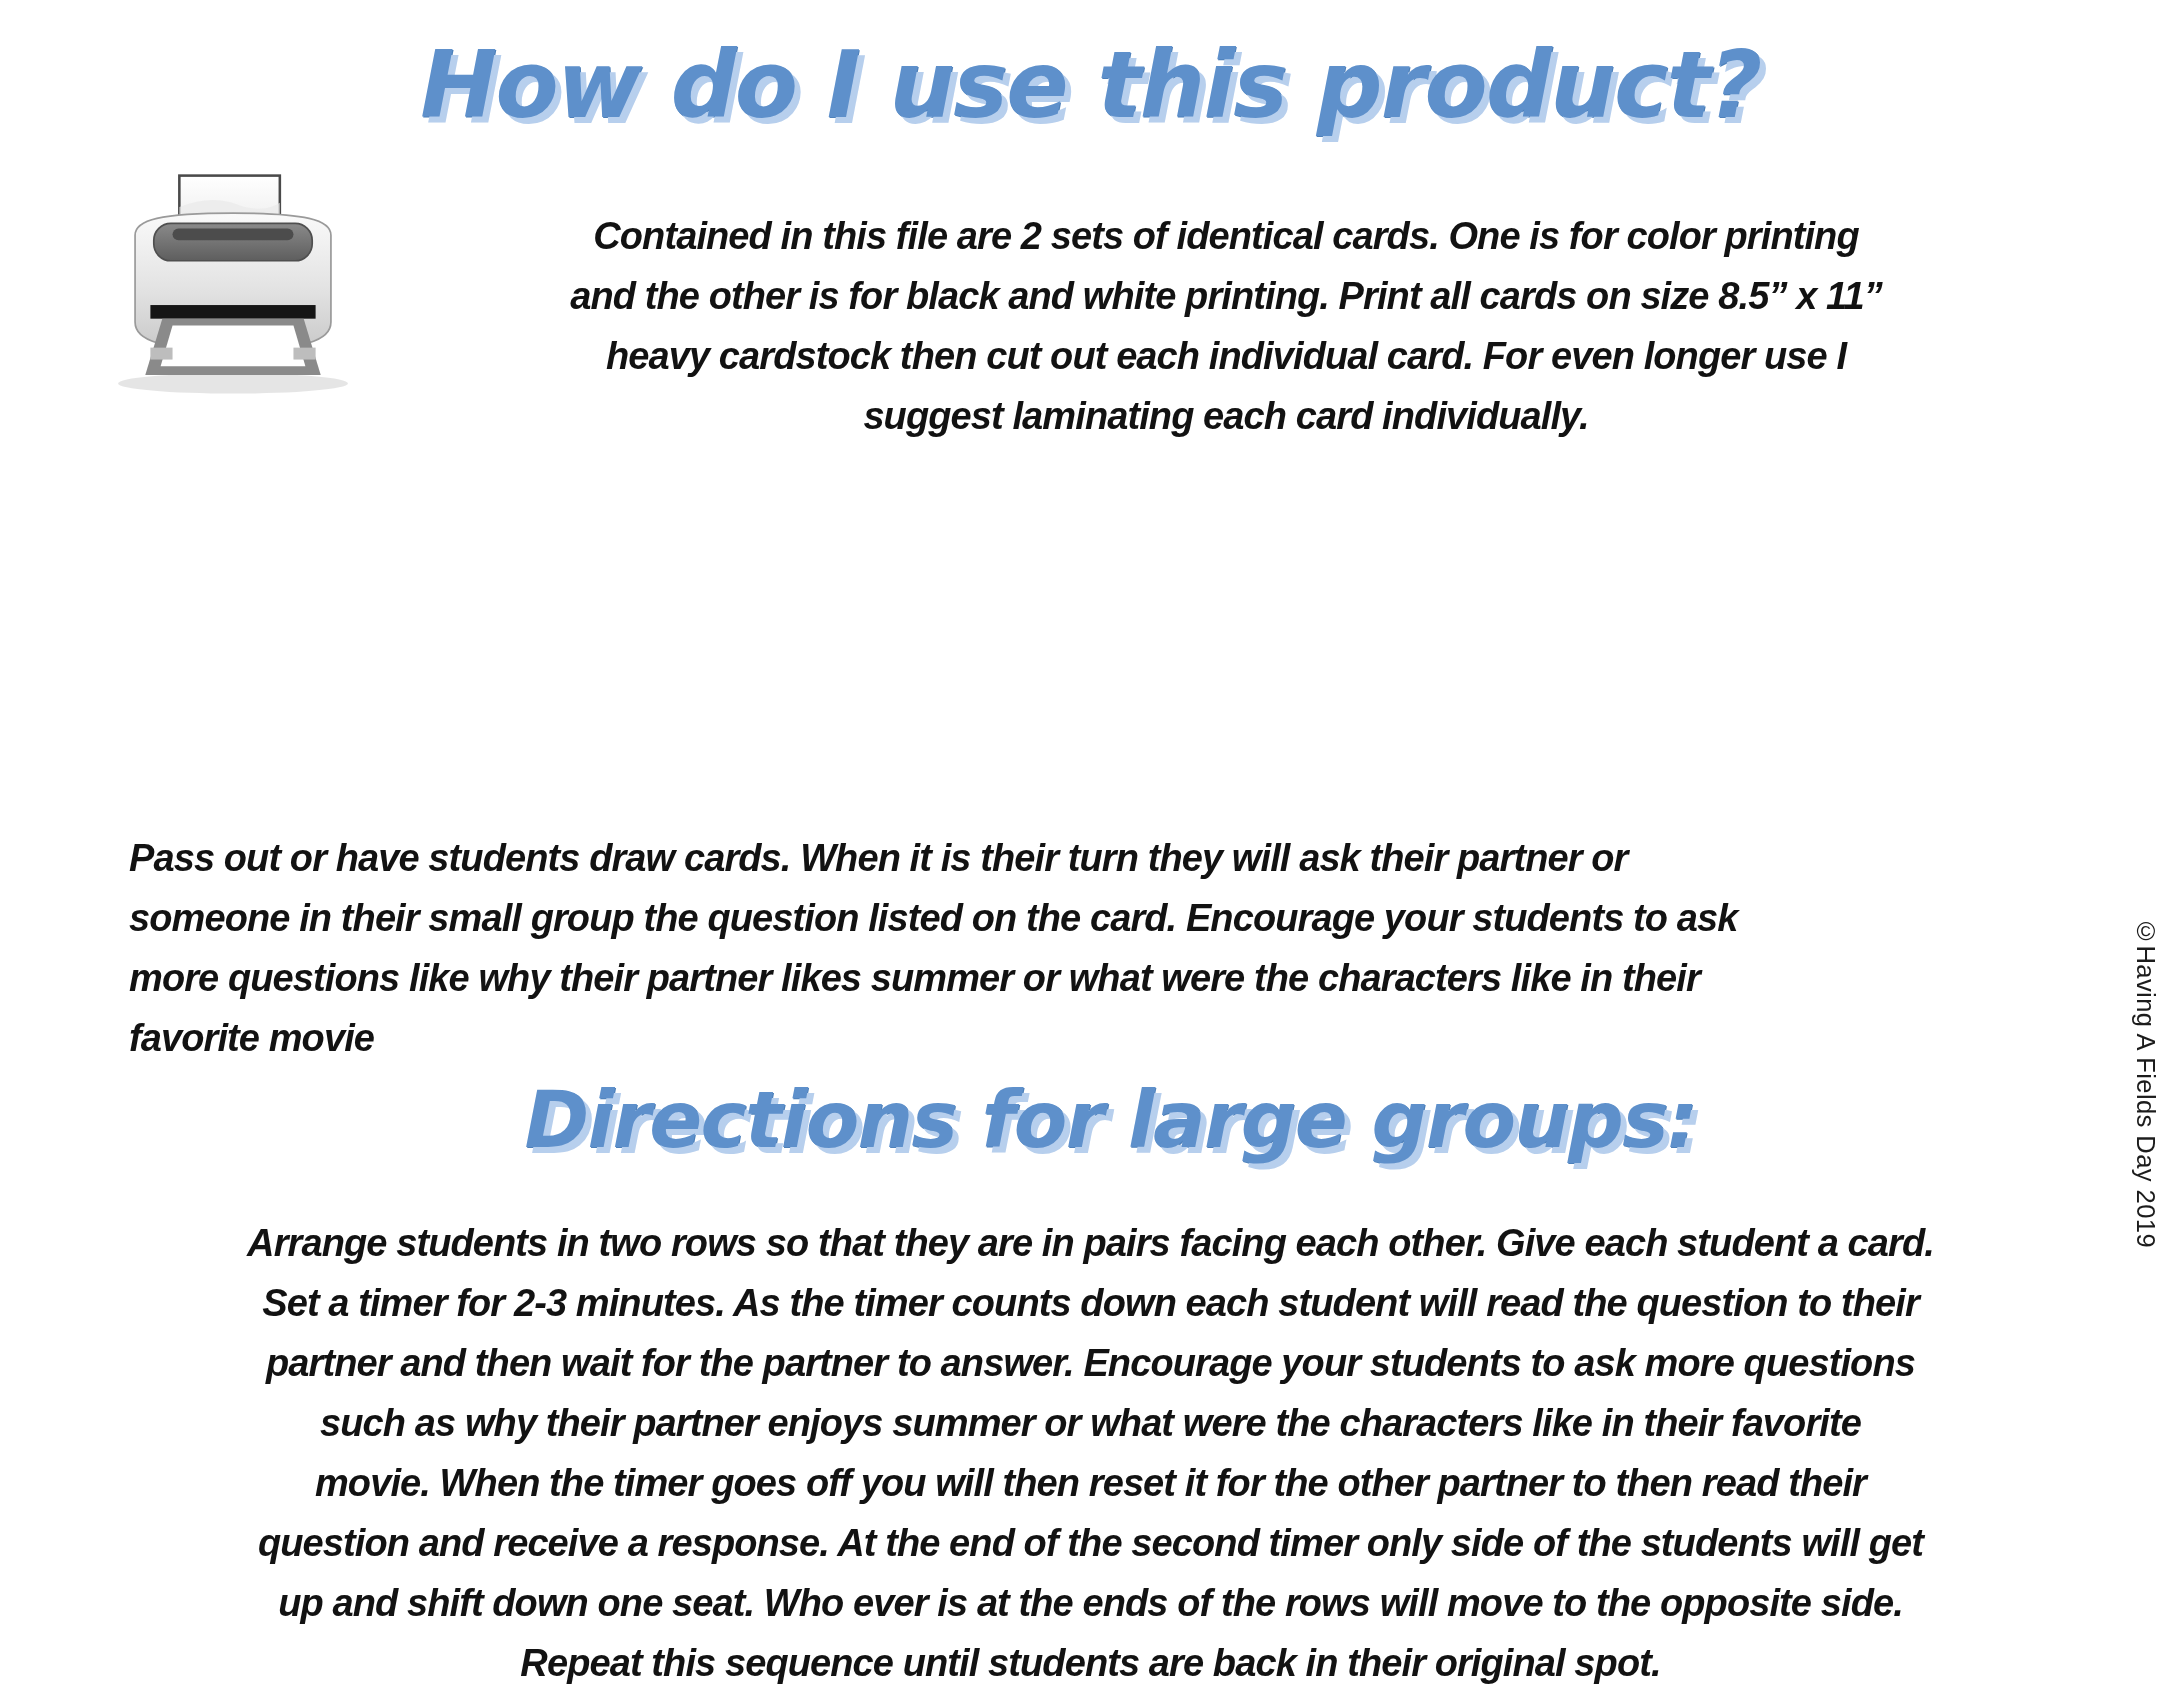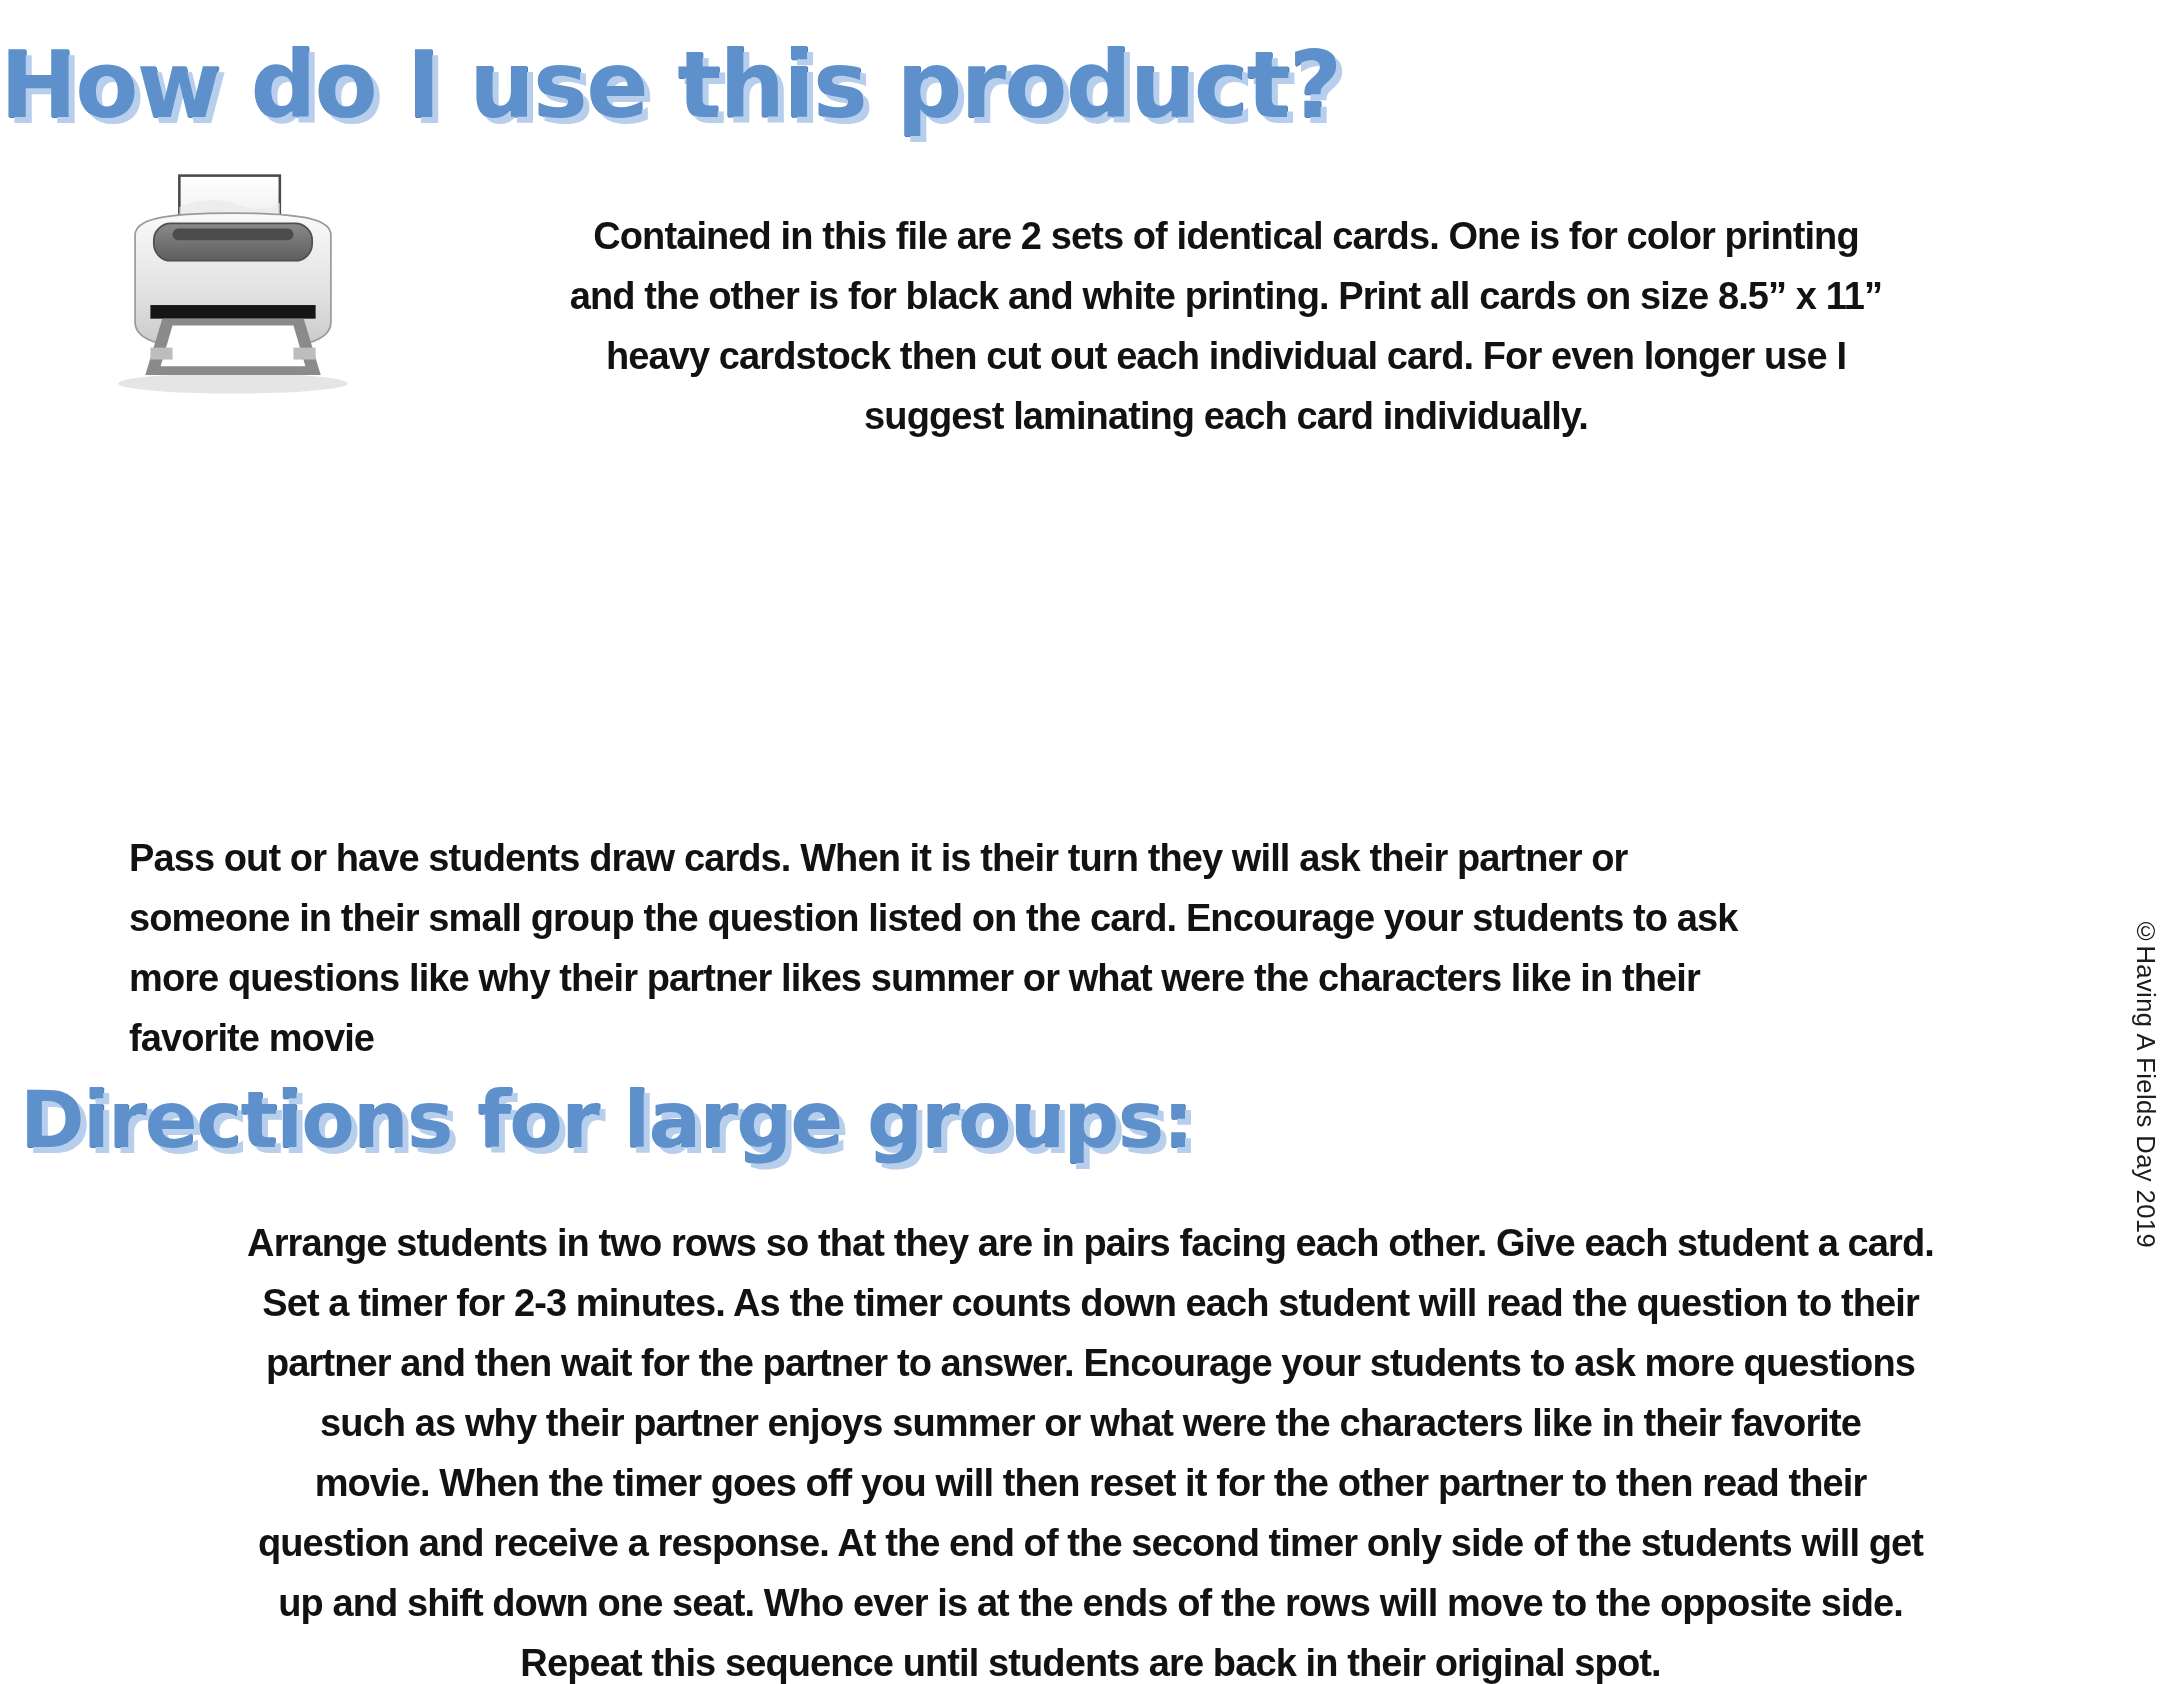--- a/index.html
+++ b/index.html
@@ -14,41 +14,44 @@
     background: #ffffff;
     overflow: hidden;
     font-family: "Liberation Sans", sans-serif;
   }
 
   
   .blue-heading {
     position: absolute;
     left: 0;
     width: 100%;
+    text-align: center;
     font-family: "DejaVu Sans", "Liberation Sans", sans-serif;
     font-weight: 700;
     color: #5E90CB;
     letter-spacing: -1.7px;
     text-shadow: 6px 6px 0 #B7CFED, 0.9px 0.9px 0 #4d80ba;
     white-space: nowrap;
+    font-style: italic;
   }
   .title { top: 32px; font-size: 92px; }
   .h-pairs { top: 677px; font-size: 78px; }
   .h-large { top: 1075px; font-size: 78px; padding-left: 20px; }
 
   
   .para {
     position: absolute;
     font-family: "Liberation Sans", sans-serif;
     font-weight: 700;
     color: #121212;
     font-size: 38px;
     line-height: 60px;
     letter-spacing: -0.9px;
     white-space: pre-line;
+    font-style: italic;
   }
   .para.center { text-align: center; }
   .para.left { text-align: left; }
 
   .p-intro  { left: 400px;  top: 206px;  width: 1652px; }
   .p-purpose{ left: 94px;  top: 543px;  width: 1993px; }
   .p-pairs  { left: 129px;  top: 828px;  width: 1925px; }
   .p-large  { left: 60px;   top: 1213px; width: 2061px; }
 
   

